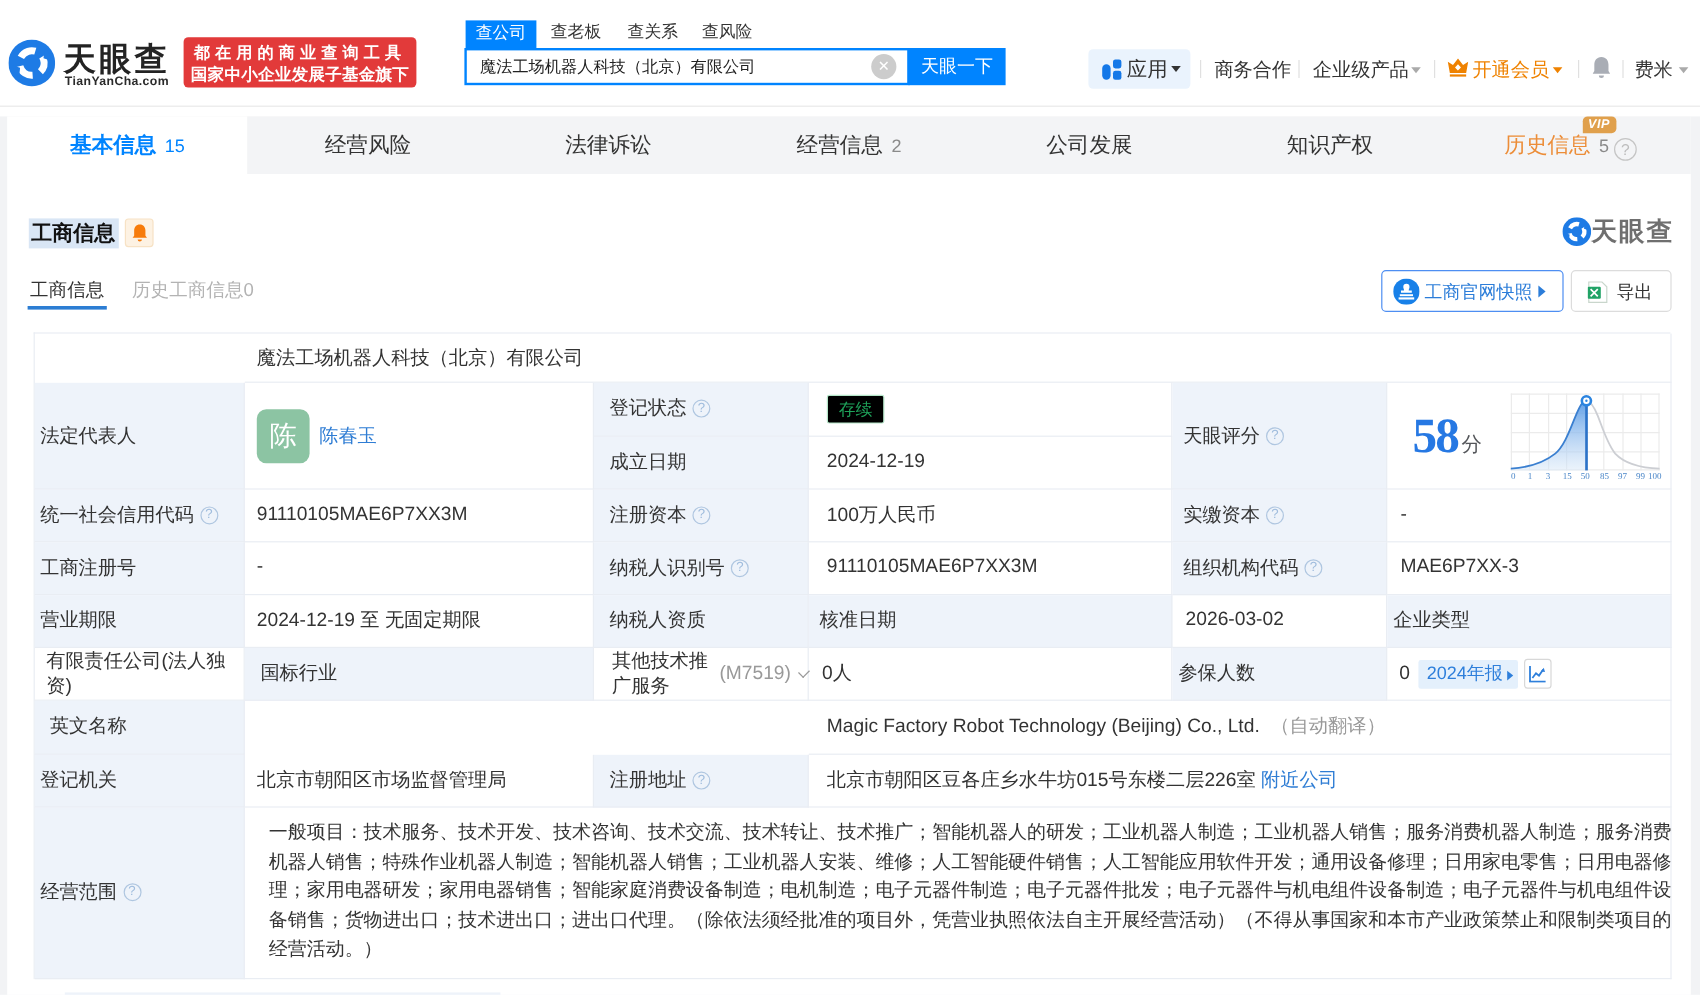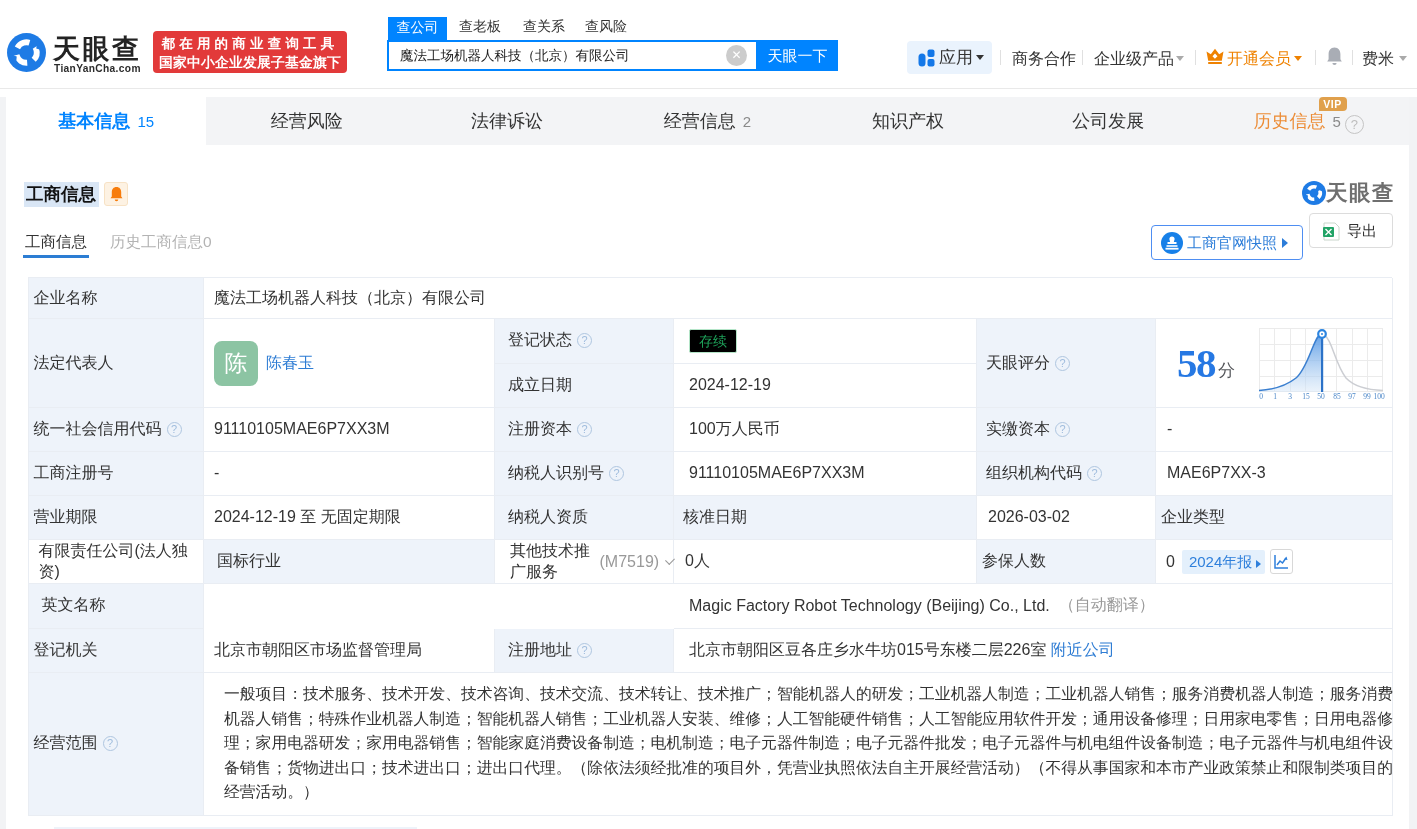--- a/index.html
+++ b/index.html
@@ -26,35 +26,35 @@
 
 #pagebg { position:absolute; left:0; top:97px; width:1417px; height:732px; background:#f2f3f5; }
 #card { position:absolute; left:6px; top:97px; width:1403px; height:732px; background:#fff; }
 
 #tabbar { position:absolute; left:0; top:0; width:1403px; height:48px; background:#f3f4f6; display:flex; }
 .tab { width:200.43px; height:48px; text-align:center; line-height:48px; font-size:18px; color:#333; position:relative;}
 .tab.active { background:#fff; color:#0084ff; font-weight:bold; }
 .tab .cnt { font-size:15px; color:#8a8a8a; font-weight:normal; margin-left:2px;}
 .tab.active .cnt { color:#0084ff; }
 #tabHist { color:#ec8d38; }
-#vipbadge { position:absolute; left:110px; top:0px; width:28px; height:14px; background:#e0a04c; border-radius:4px 4px 4px 0; color:#fff; font-size:10.5px; font-weight:bold; line-height:14px; text-align:center; letter-spacing:0.5px;}
+#vipbadge { position:absolute; left:110px; top:0px; width:28px; height:14px; background:#e0a04c; border-radius:4px 4px 4px 0; color:#fff; font-size:10.5px; font-style:italic; font-weight:bold; line-height:14px; text-align:center; letter-spacing:0.5px;}
 .qmark { display:inline-block; width:19px; height:19px; border:1.5px solid #c5c5c5; border-radius:50%; color:#bdbdbd; font-size:13px; line-height:17px; text-align:center; vertical-align:-2px; margin-left:4px; font-weight:normal;}
 
 #secTitle { position:absolute; left:18px; top:85px; font-size:17.5px; font-weight:bold; color:#111; }
 #secTitle span { background:#d9e6f5; padding:2px 3px 3px 2px;}
 #bellbox { position:absolute; left:98px; top:85px; width:24px; height:24px; background:#fdf2e3; border:1px solid #f7e2c5; border-radius:3px; }
 #wmark { position:absolute; left:1296px; top:84px; }
 #wmark .t { font-size:21.5px; font-weight:bold; color:#6f6f6f; letter-spacing:1.5px; vertical-align:top; line-height:24px;}
 
 #subtab1 { position:absolute; left:19px; top:135px; font-size:15.5px; color:#333; }
 #subtab2 { position:absolute; left:104px; top:135px; font-size:15.5px; color:#b3b3b3; }
 #subline { position:absolute; left:17px; top:158px; width:66px; height:3px; background:#2c7dd3; }
 #snapbtn { position:absolute; left:1145px; top:128px; width:152px; height:35px; border:1px solid #4e8ef2; border-radius:4px; background:#fff; }
 #snapbtn .txt { position:absolute; left:35px; top:8px; font-size:15px; color:#2c7dd9; }
-#exportbtn { position:absolute; left:1303px; top:116px; width:84px; height:35px; border:1px solid #dcdcdc; border-radius:4px; background:#fff; }
+#exportbtn { position:absolute; left:1303px; top:128px; width:84px; height:35px; border:1px solid #dcdcdc; border-radius:4px; background:#fff; }
 #exportbtn .txt { position:absolute; left:37px; top:8px; font-size:15px; color:#333; }
 
 #tbl { position:absolute; left:21.5px; top:180px; width:1364px; height:538.5px;
   display:grid;
   grid-template-columns:175.5px 291px 179px 303px 179px 236.5px;
   grid-template-rows:41px 44.5px 44.5px 43.5px 44px 44.5px 44px 44.5px 44.5px 142.5px;
   border-top:1px solid #e9edf3; border-left:1px solid #e9edf3; font-size:16px; color:#333; }
 #tbl > div { border-right:1px solid #e9edf3; border-bottom:1px solid #e9edf3; display:flex; align-items:center; }
 #tbl .lb { background:#eef3fa; padding-left:5px; }
 #tbl .lb2 { background:#eef3fa; padding-left:13px; }
@@ -129,22 +129,22 @@
   <span class="caret caretg abs" style="left:1399px;top:56px"></span>
 </div>
 
 <div id="pagebg"></div>
 <div id="card">
   <div id="tabbar">
     <div class="tab active">基本信息 <span class="cnt">15</span></div>
     <div class="tab">经营风险</div>
     <div class="tab">法律诉讼</div>
     <div class="tab">经营信息 <span class="cnt">2</span></div>
+    <div class="tab">公司发展</div>
     <div class="tab">知识产权</div>
-    <div class="tab">公司发展</div>
     <div class="tab" id="tabHist">历史信息 <span class="cnt">5</span><span class="qmark">?</span>
       <div id="vipbadge">VIP</div>
     </div>
   </div>
 
   <div id="secTitle"><span>工商信息</span></div>
   <div id="bellbox">
     <svg style="position:absolute;left:5px;top:3px" width="13" height="17" viewBox="0 0 13 17">
       <path d="M6.5 1 C9.5 1 11.2 3.3 11.2 6 L11.2 10.5 L12.5 12.2 L0.5 12.2 L1.8 10.5 L1.8 6 C1.8 3.3 3.5 1 6.5 1 Z" fill="#f77c0c"></path>
       <path d="M4.7 13.5 a1.8 1.8 0 0 0 3.6 0" fill="#f77c0c"></path>
@@ -177,21 +177,20 @@
     <svg style="position:absolute;left:13px;top:8px" width="17" height="19" viewBox="0 0 17 19">
       <path d="M1 1 L12 1 L16 5 L16 18 L1 18 Z" fill="#fff" stroke="#c9d6cc" stroke-width="1"></path>
       <rect x="0" y="5" width="11" height="10" rx="1" fill="#21a366"></rect>
       <path d="M2.5 7 L8.5 13 M8.5 7 L2.5 13" stroke="#fff" stroke-width="1.4"></path>
     </svg>
     <span class="txt">导出</span>
   </div>
 
   <div id="tbl">
 
-    <div class="lb">企业名称</div>
     <div class="v1" style="grid-column:2/7">魔法工场机器人科技（北京）有限公司</div>
 
     <div class="lb" style="grid-row:2/4;grid-column:1">法定代表人</div>
     <div class="v1" style="grid-row:2/4;grid-column:2">
         <div id="avatar">陈</div>
         <a class="lnk" style="margin-left:8px">陈春玉</a>
       </div>
     <div class="lb2" style="grid-row:2;grid-column:3">登记状态<span class="qm">?</span></div>
     <div class="v2" style="grid-row:2;grid-column:4;padding-left:0">
         <span id="cunxu">存续</span>

